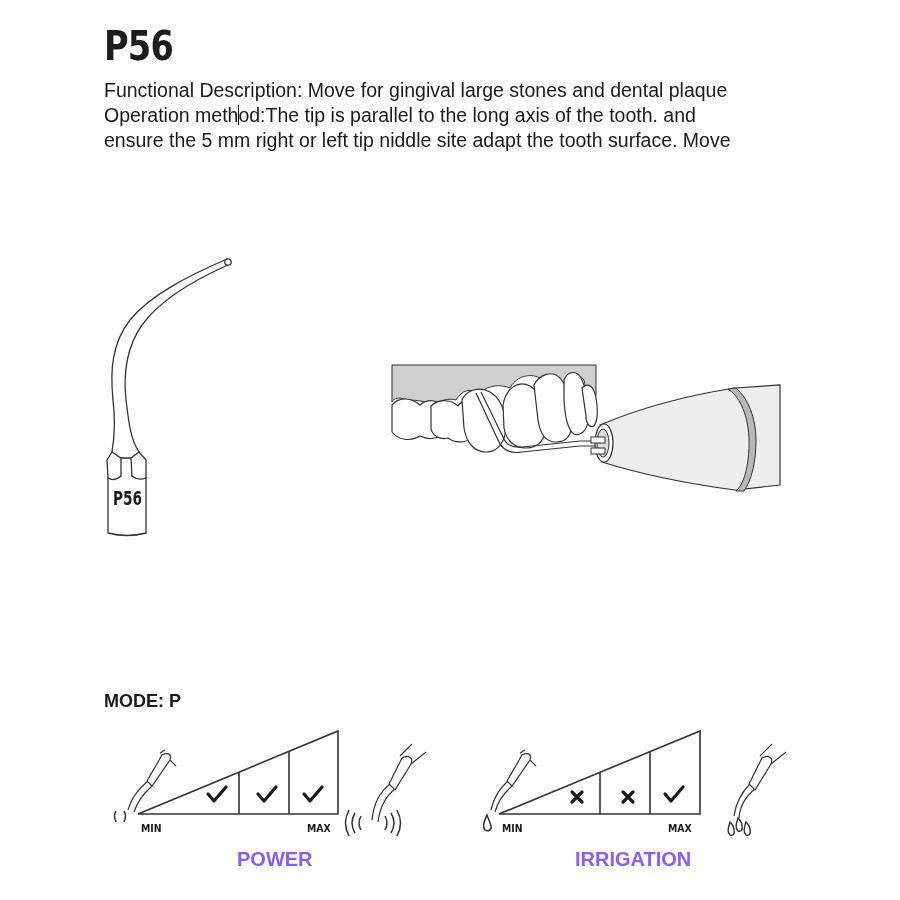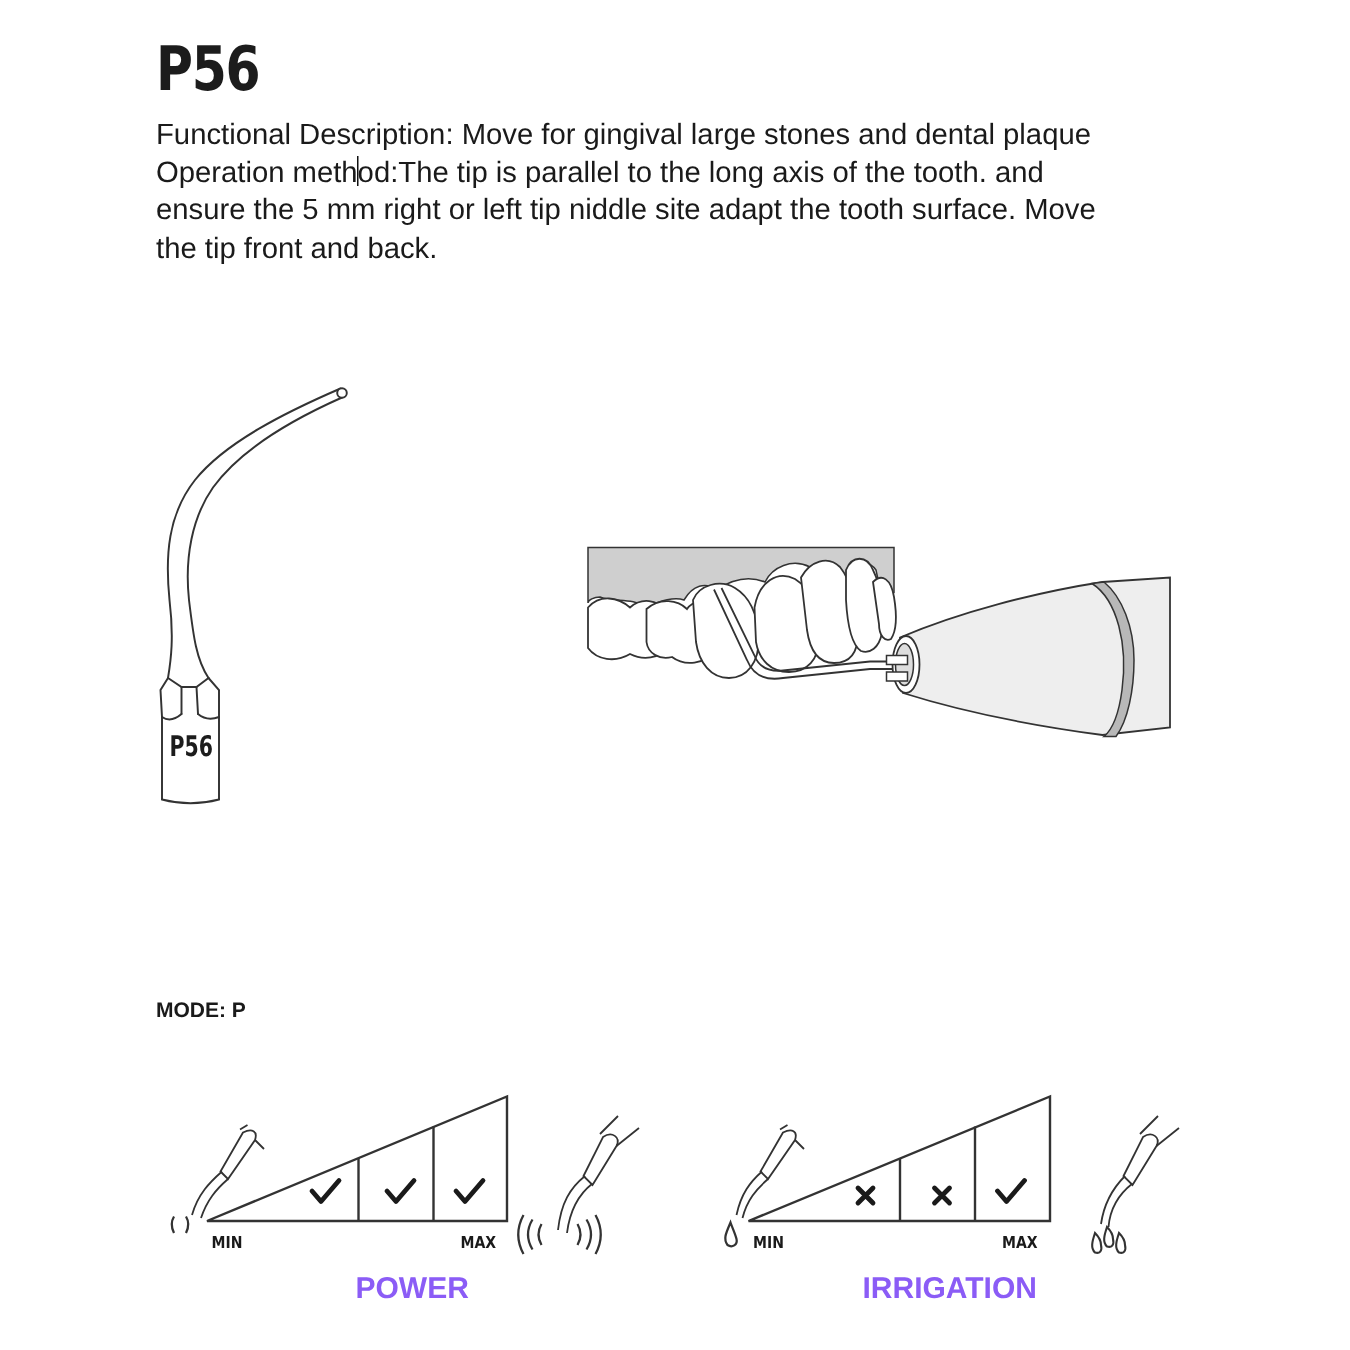--- a/index.html
+++ b/index.html
@@ -6,37 +6,36 @@
   body { width: 900px; height: 900px; position: relative; overflow: hidden;
          font-family: "Liberation Sans", sans-serif; color: #1a1a1a; }
   .title { position: absolute; left: 104px; top: 22px; font-family: "DejaVu Sans", sans-serif;
            font-weight: bold; font-size: 41px; letter-spacing: -1px; transform: scaleX(0.82);
            transform-origin: left top; color: #1c1c1c; margin: 0; line-height: 48px; }
   .desc { position: absolute; left: 104px; top: 78px; width: 720px; font-size: 19.5px;
           line-height: 25.2px; color: #1a1a1a; }
   .desc p { margin: 0; white-space: nowrap; }
   .cursor { display: inline-block; width: 1px; height: 20px; background: #111; vertical-align: -3px; margin: 0 -1px 0 0; }
   svg { position: absolute; left: 0; top: 0; }
-  .mode-label { position: absolute; left: 104px; top: 665px; font-weight: bold; font-size: 14px; color: #1a1a1a; }
+  .mode-label { position: absolute; left: 104px; top: 691px; font-weight: bold; font-size: 18px; color: #1a1a1a; }
   .scale-min, .scale-max { position: absolute; font-family: "DejaVu Sans", sans-serif; font-weight: bold;
           font-size: 11px; transform: scaleX(0.85); transform-origin: left top; color: #1a1a1a; }
   .chart-caption { position: absolute; top: 848px; font-weight: bold; font-size: 20px; color: #8b5cf6; }
   .tip-label { position: absolute; left: 113px; top: 487px; font-family: "DejaVu Sans", sans-serif;
                font-weight: bold; font-size: 19px; transform: scaleX(0.72); transform-origin: left top; color: #1c1c1c; }
 </style>
 </head>
 <body>
 
 <h1 class="title">P56</h1>
 
 <div class="desc">
   <p>Functional Description: Move for gingival large stones and dental plaque</p>
   <p><span>Operation meth</span><span class="cursor"></span><span>od:The tip is parallel to the long axis of the tooth. and</span></p>
   <p>ensure the 5 mm right or left tip niddle site adapt the tooth surface. Move</p>
-  <p>the tip front and back.</p>
 </div>
 
 <svg width="900" height="900">
   <g fill="none" stroke="#333" stroke-width="1.3" stroke-linecap="round">
 
     <path d="M227 259 C 190 275, 150 295, 130 320 C 112 343, 110 370, 113 400 C 116 425, 114 440, 112 452"></path>
 
     <path d="M228 265 C 192 281, 160 300, 142 325 C 128 345, 123 372, 126 400 C 129 425, 131 440, 139 452"></path>
 
     <circle cx="228" cy="262" r="3.2" fill="#fff"></circle>

